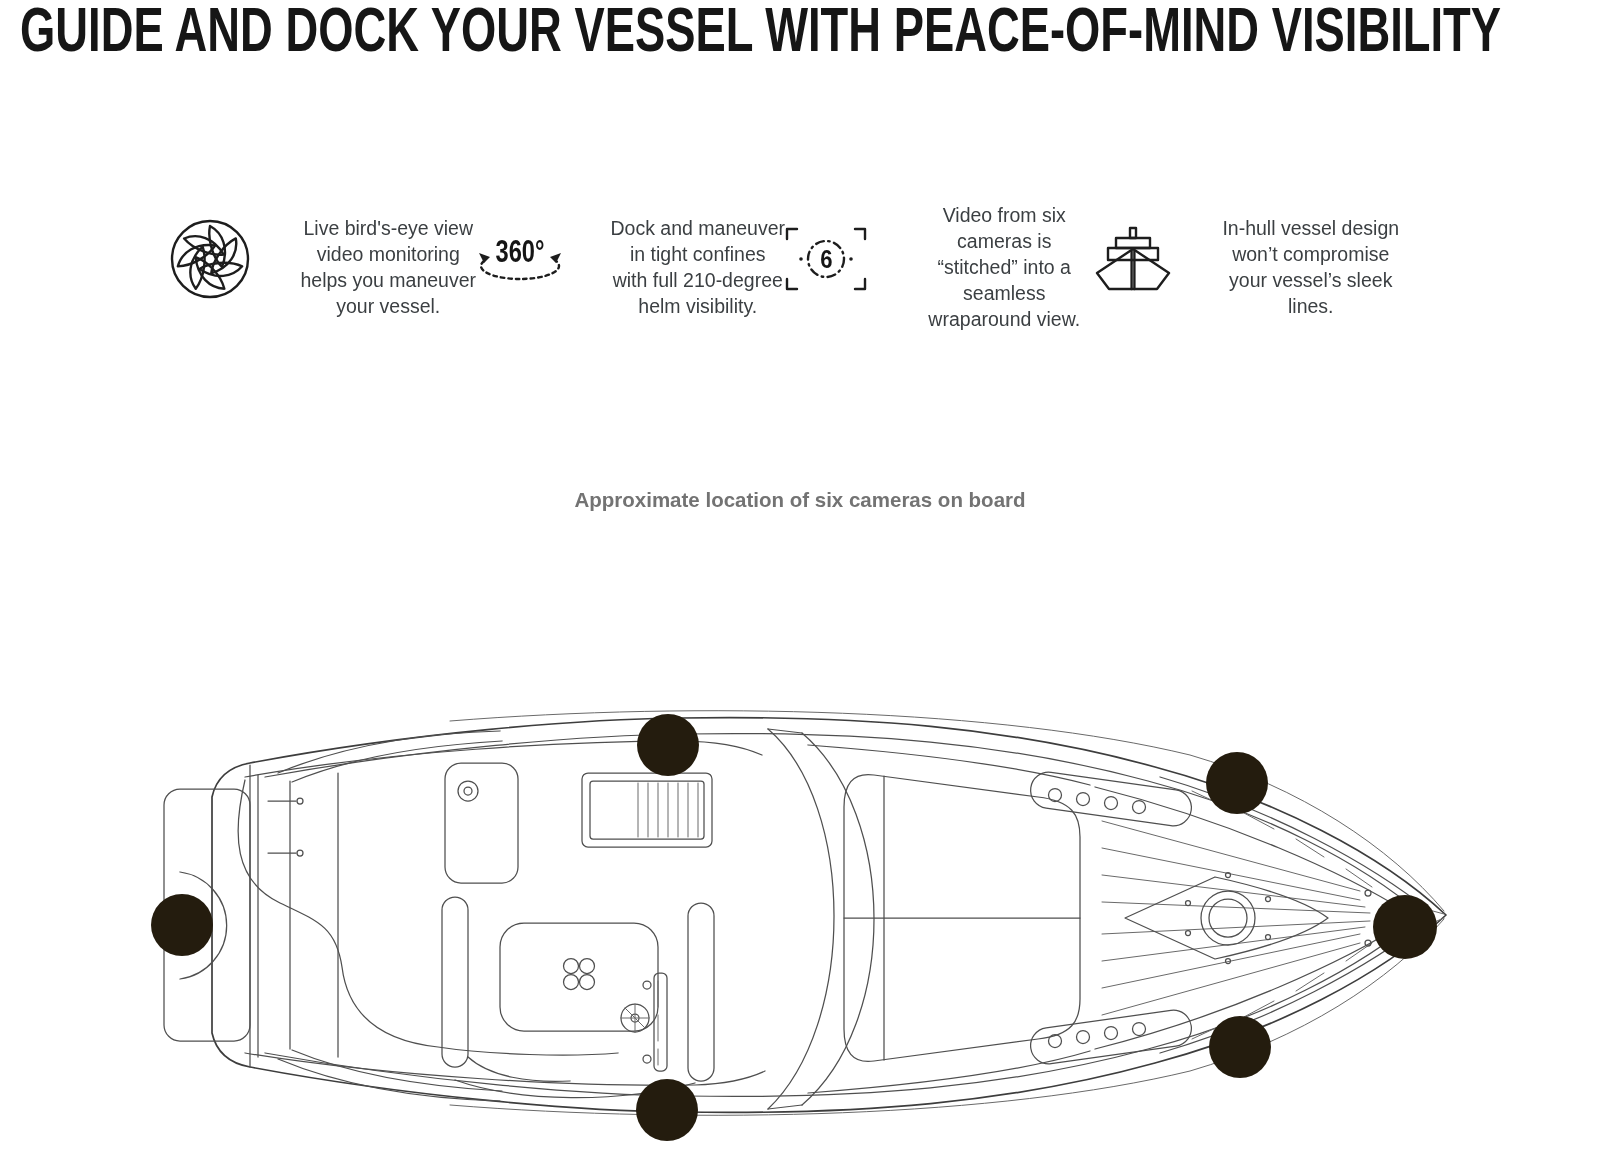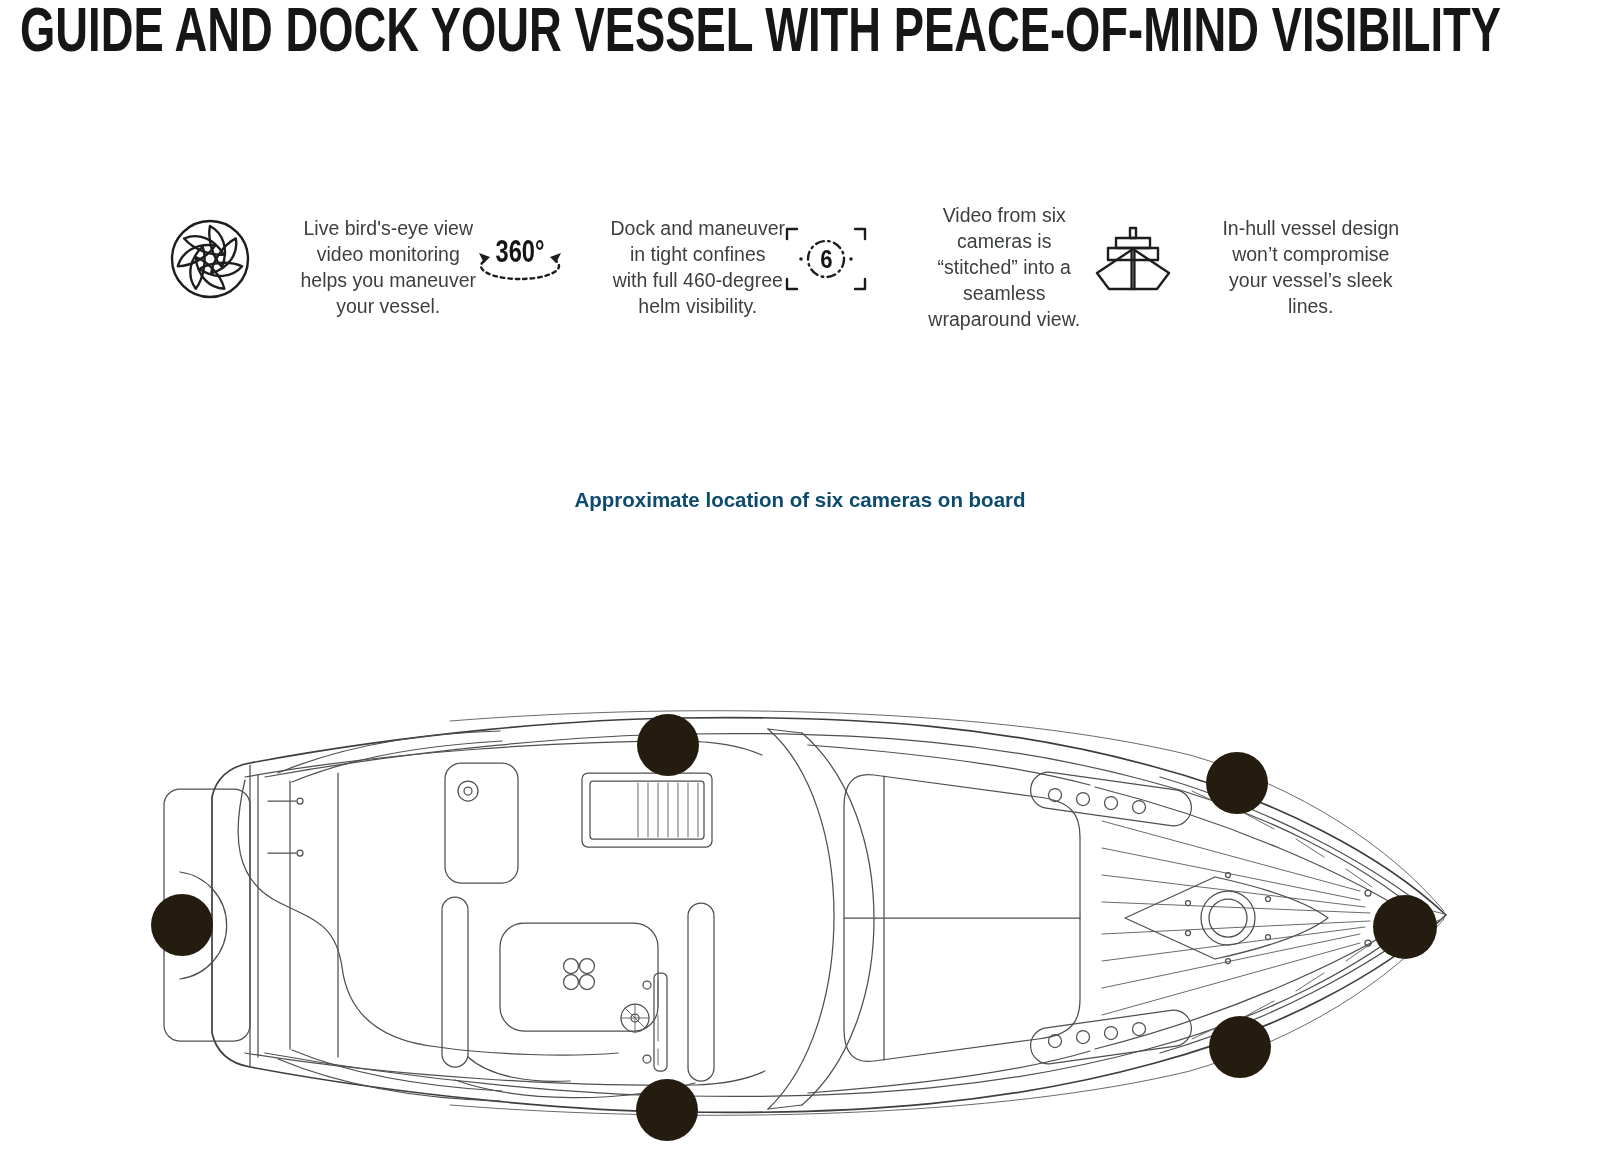--- a/index.html
+++ b/index.html
@@ -15,21 +15,21 @@
   }
   .features { position:absolute; left:168px; top:186px; width:1234px; display:flex; }
   .feature { flex:1 1 0; display:flex; flex-direction:row; align-items:center; }
   .icon-box { height:98px; display:flex; align-items:center; justify-content:center; }
   .caption {
     margin-top:16px; font-size:19.5px; line-height:26px; color:#3b3f42;
     text-align:center; max-width:274px;margin-left:48px;
   }
   .subtitle {
     position:absolute; top:488px; left:0; width:100%; text-align:center;
-    font-size:20.5px; font-weight:700; color:#0c4a6e;
+    font-size:20.5px; font-weight:700; color:#737373;
   }
   .boat-wrap { position:absolute; left:150px; top:685px; width:1312px; height:470px; }
   
   .ln  { fill:none; stroke:#4f4f4f; stroke-width:1.25; stroke-linecap:round; stroke-linejoin:round; }
   .lnb { fill:none; stroke:#3d3d3d; stroke-width:1.7;  stroke-linecap:round; stroke-linejoin:round; }
   .lnt { fill:none; stroke:#6a6a6a; stroke-width:1;    stroke-linecap:round; }
   
   .ik  { fill:none; stroke:#1d1d1d; stroke-width:2.4; stroke-linecap:round; stroke-linejoin:round; }
   .ikf { fill:#1d1d1d; stroke:none; }
   svg text { font-family:"Liberation Sans", sans-serif; font-weight:700; fill:#151515; }
@@ -63,21 +63,21 @@
 
   <div class="feature">
     <div class="icon-box">
       <svg width="86" height="58" viewBox="0 0 86 58">
         <path class="ik" stroke-width="2" stroke-dasharray="3.5 4" d="M 7,31 A 39,13 0 1 0 79,31"></path>
         <polygon class="ikf" points="7,33 2,23 13,27"></polygon>
         <polygon class="ikf" points="79,33 84,23 73,27"></polygon>
         <text x="0" y="0" transform="translate(43,32) scale(0.74,1)" text-anchor="middle" font-size="32">360°</text>
       </svg>
     </div>
-    <div class="caption">Dock and maneuver in tight confines with full 460-degree helm visibility.</div>
+    <div class="caption">Dock and maneuver in tight confines with full 210-degree helm visibility.</div>
   </div>
 
   <div class="feature">
     <div class="icon-box">
       <svg width="82" height="64" viewBox="0 0 82 64">
         <g class="ik" stroke-width="2.2">
           <polyline points="2,12 2,2 12,2"></polyline>
           <polyline points="70,2 80,2 80,12"></polyline>
           <polyline points="80,52 80,62 70,62"></polyline>
           <polyline points="12,62 2,62 2,52"></polyline>

